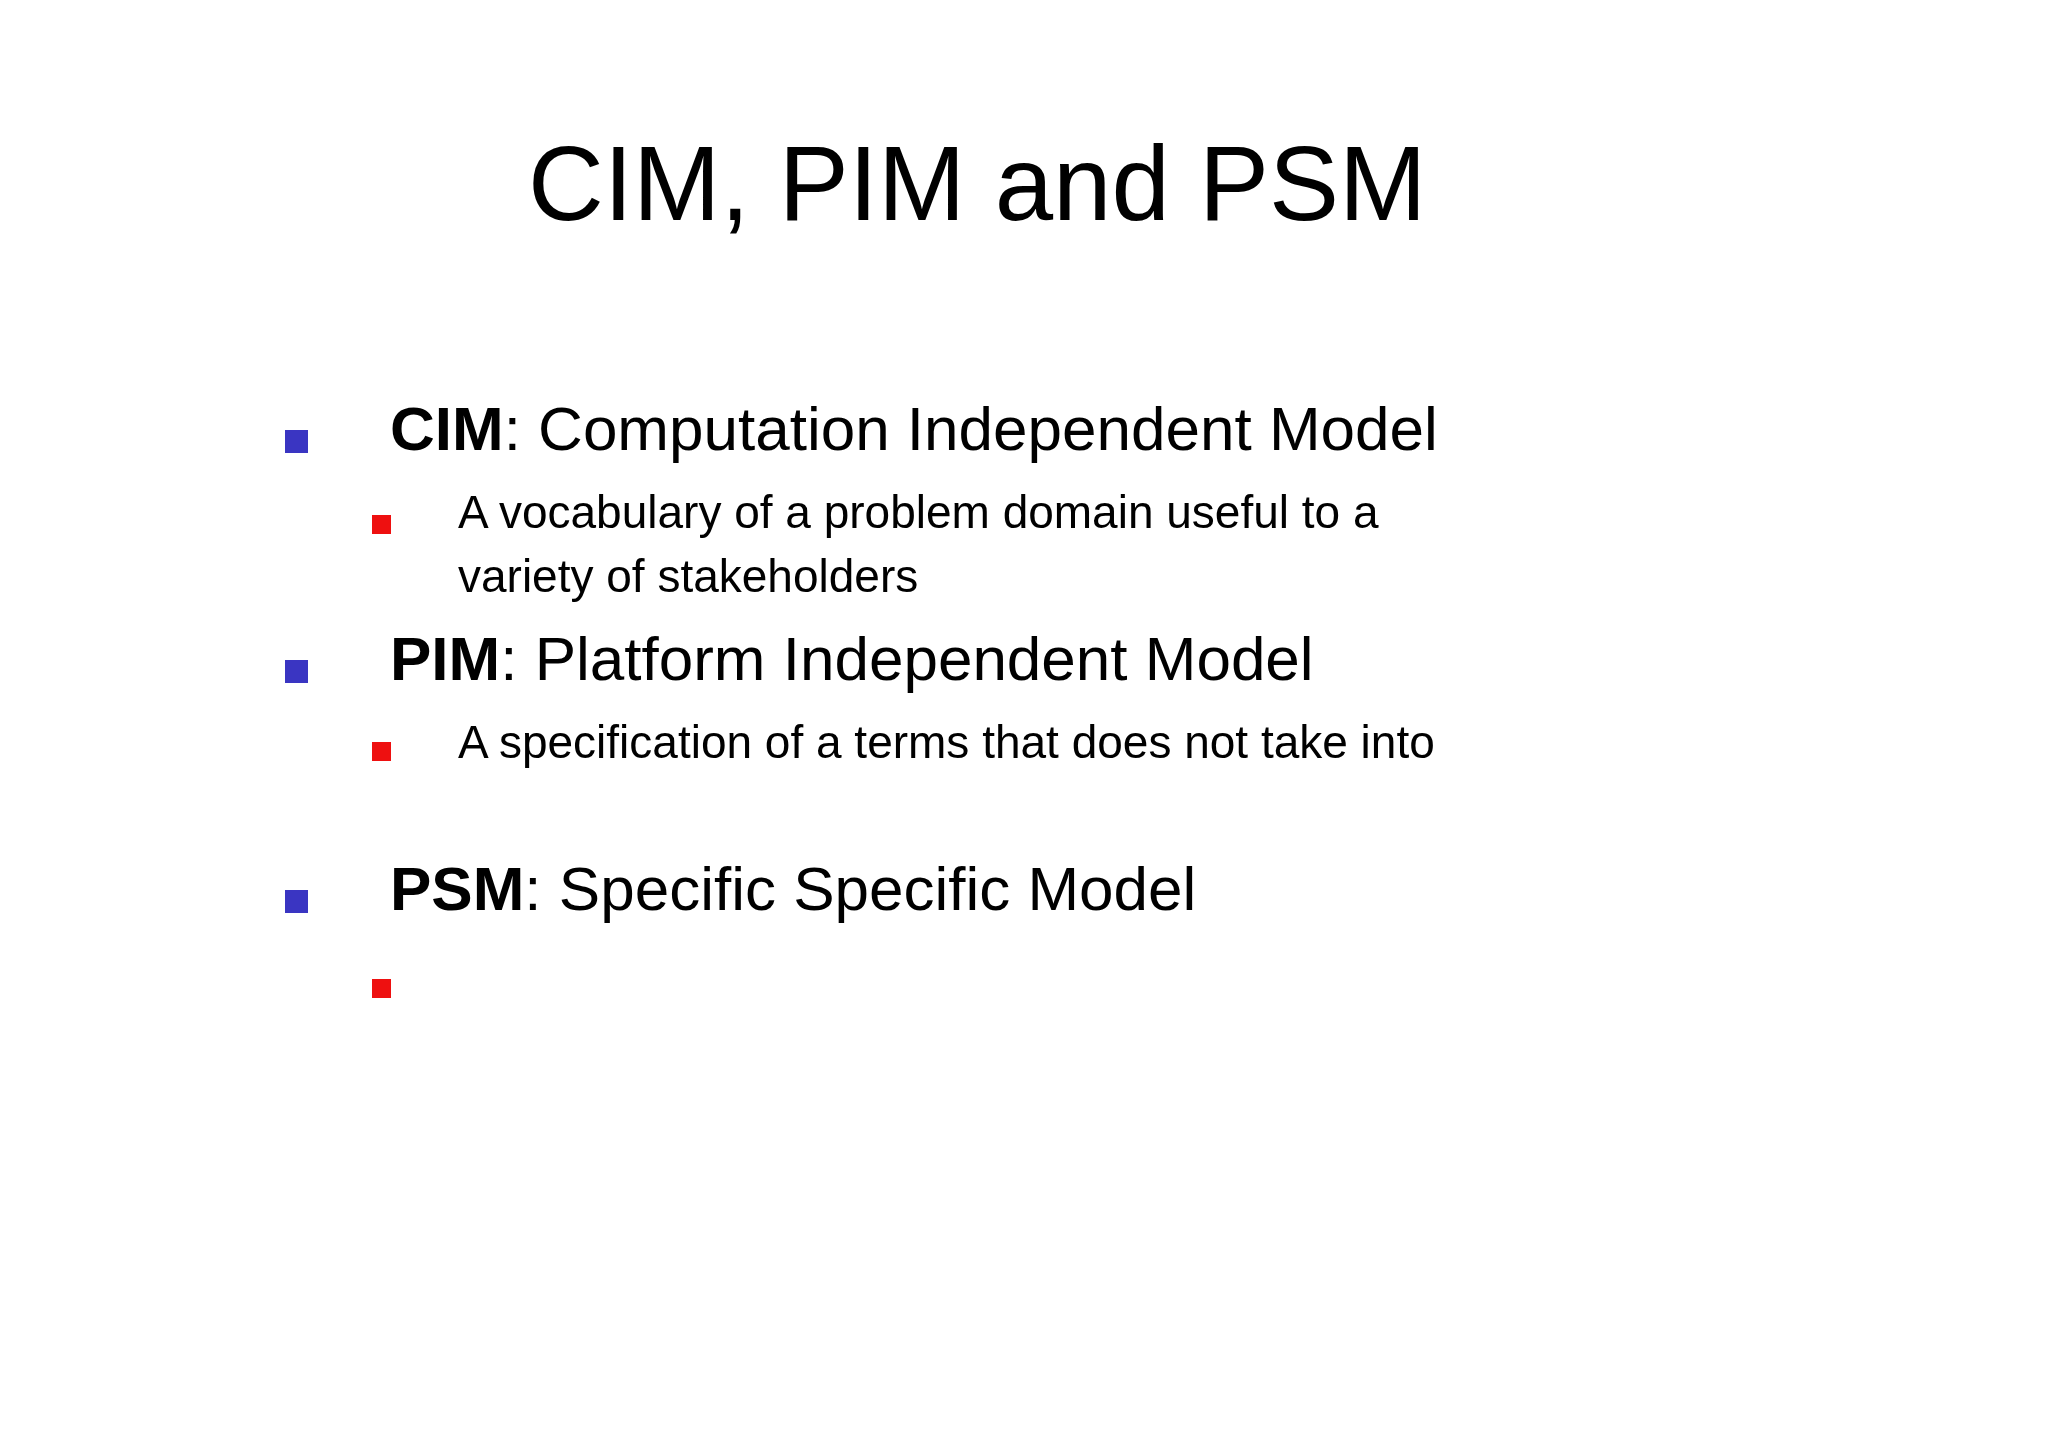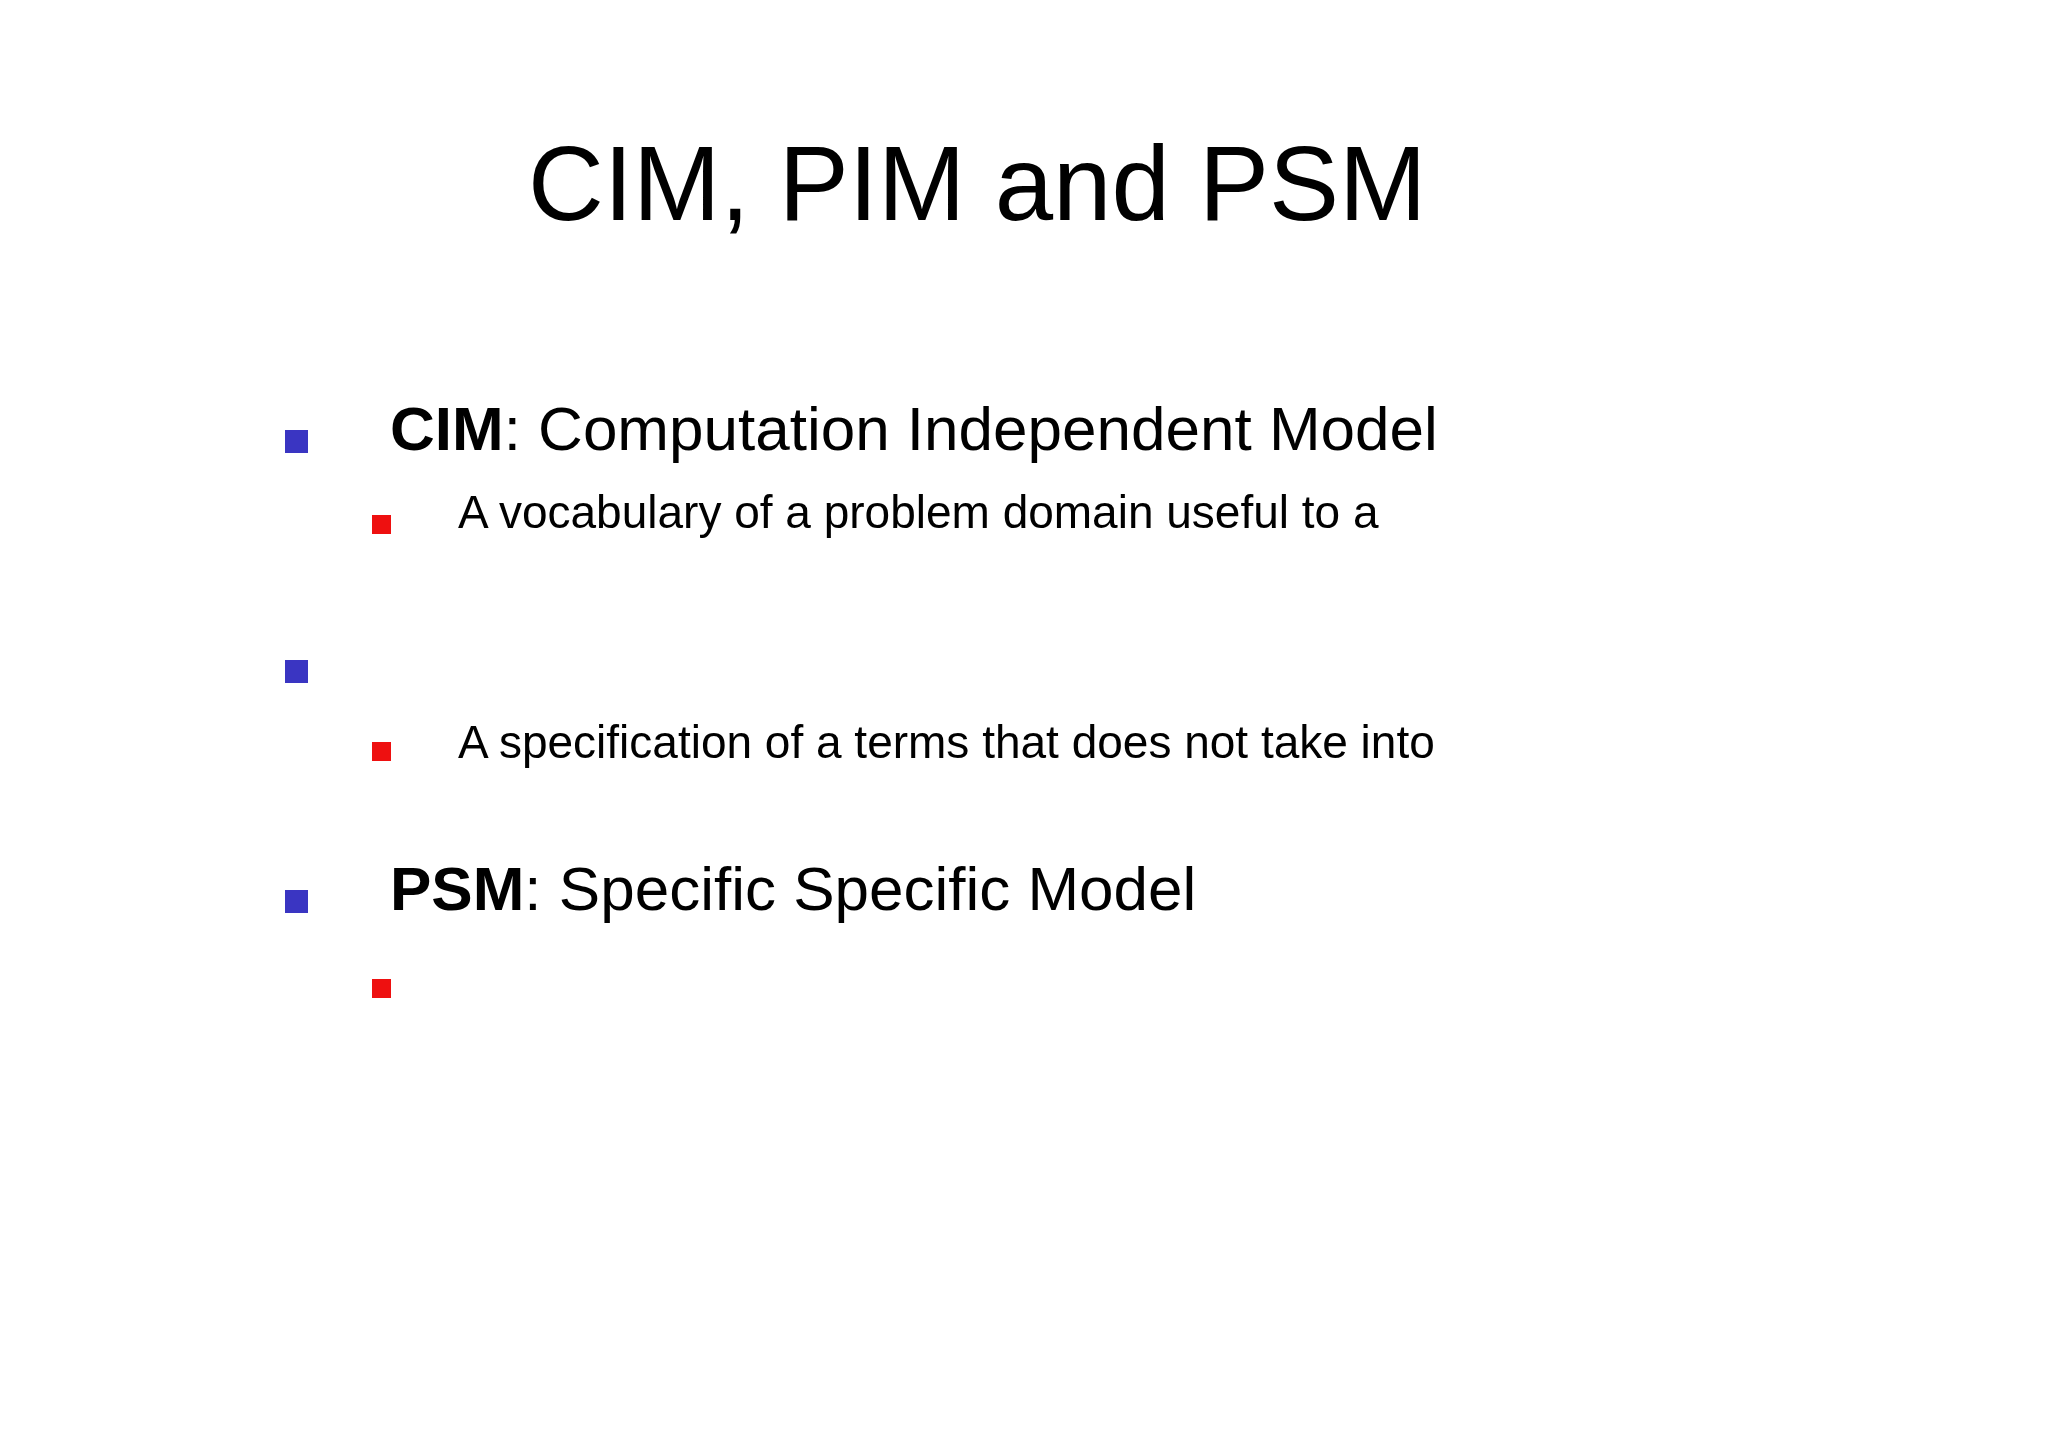--- a/index.html
+++ b/index.html
@@ -90,23 +90,25 @@
 <div class="slide">
 
   <div class="abs title">CIM, PIM and PSM</div>
 
   <div class="abs bullet-sq-1" style="top:430px"></div>
   <div class="abs main-line" style="top:396px"><b>CIM</b><span>: Computation Independent Model</span></div>
 
   <div class="abs bullet-sq-2" style="top:515px"></div>
   <div class="abs sub-block" style="top:480px">
     <div>A vocabulary of a problem domain useful to a</div>
+    <div>variety of stakeholders</div>
   </div>
 
   <div class="abs bullet-sq-1" style="top:660px"></div>
+  <div class="abs main-line" style="top:626px"><b>PIM</b><span>: Platform Independent Model</span></div>
 
   <div class="abs bullet-sq-2" style="top:742px"></div>
   <div class="abs sub-block" style="top:710px">
     <div>A specification of a terms that does not take into</div>
   </div>
 
   <div class="abs bullet-sq-1" style="top:890px"></div>
   <div class="abs main-line" style="top:856px"><b>PSM</b><span>: Specific Specific Model</span></div>
 
   <div class="abs bullet-sq-2" style="top:979px"></div>

